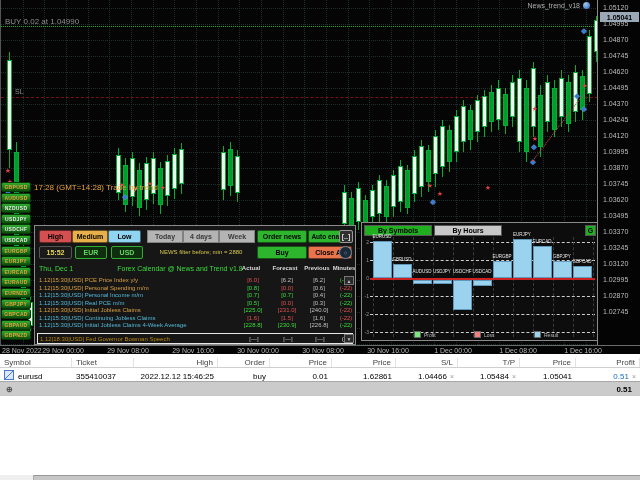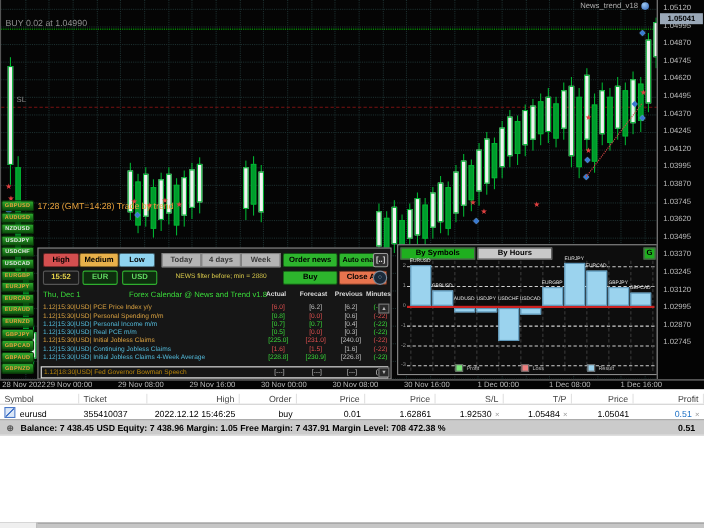--- a/index.html
+++ b/index.html
@@ -504,28 +504,27 @@
         <div class="tcell num" style="width: 56px;">Price</div>
         <div class="tcell num" style="width: 64px;">Profit</div>
       </div>
     <div class="trow" id="tp-row">
         <div class="tcell" style="width: 72px;"><span class="sym-icon"></span><span>eurusd</span></div>
         <div class="tcell" style="width: 62px;"><span>355410037</span></div>
         <div class="tcell num" style="width: 84px;"><span>2022.12.12 15:46:25</span></div>
         <div class="tcell num" style="width: 52px;"><span>buy</span></div>
         <div class="tcell num" style="width: 62px;"><span>0.01</span></div>
         <div class="tcell num" style="width: 64px;"><span>1.62861</span></div>
-        <div class="tcell num" style="width: 62px;"><span>1.92530</span><span class="xmark">×</span></div>
+        <div class="tcell num" style="width: 62px;"><span>1.04466</span><span class="xmark">×</span></div>
         <div class="tcell num" style="width: 62px;"><span>1.05484</span><span class="xmark">×</span></div>
         <div class="tcell num" style="width: 56px;"><span>1.05041</span></div>
         <div class="tcell num" style="width: 64px;"><span style="color: rgb(26, 111, 196);">0.51</span><span class="xmark">×</span></div>
       </div>
     <div id="balance-row">
       <span style="margin:0 6px;color:#555;">⊕</span>
-      <span>Balance: 7 438.45 USD  Equity: 7 438.96  Margin: 1.05  Free Margin: 7 437.91  Margin Level: 708 472.38 %</span>
       <span style="margin-left:auto;margin-right:8px;">0.51</span>
     </div>
   </div>
 
   <div id="bottom-area"></div>
   <div id="hscroll"></div>
   <div id="hscroll-corner"></div>
 </div>
 
 </body></html>

